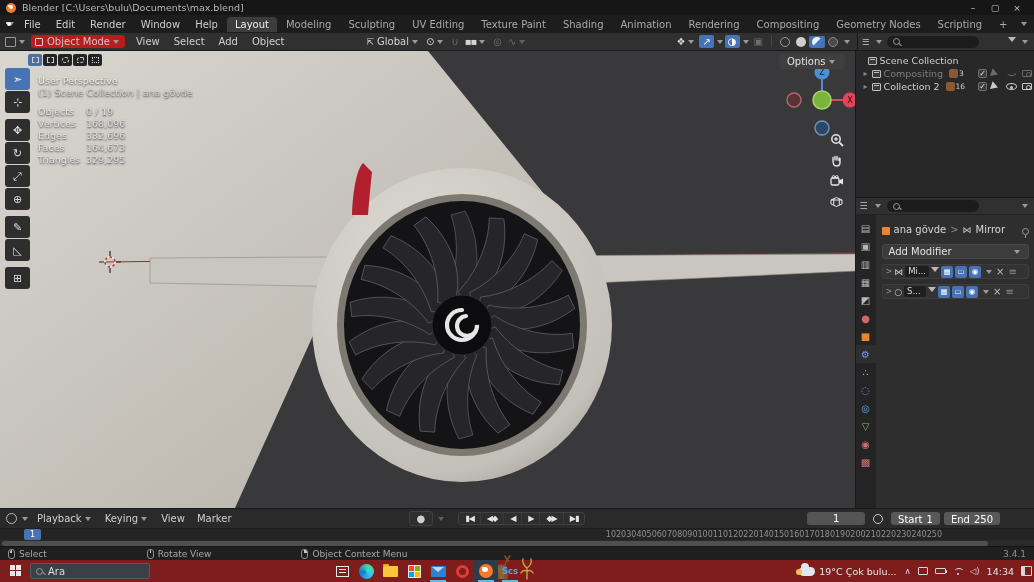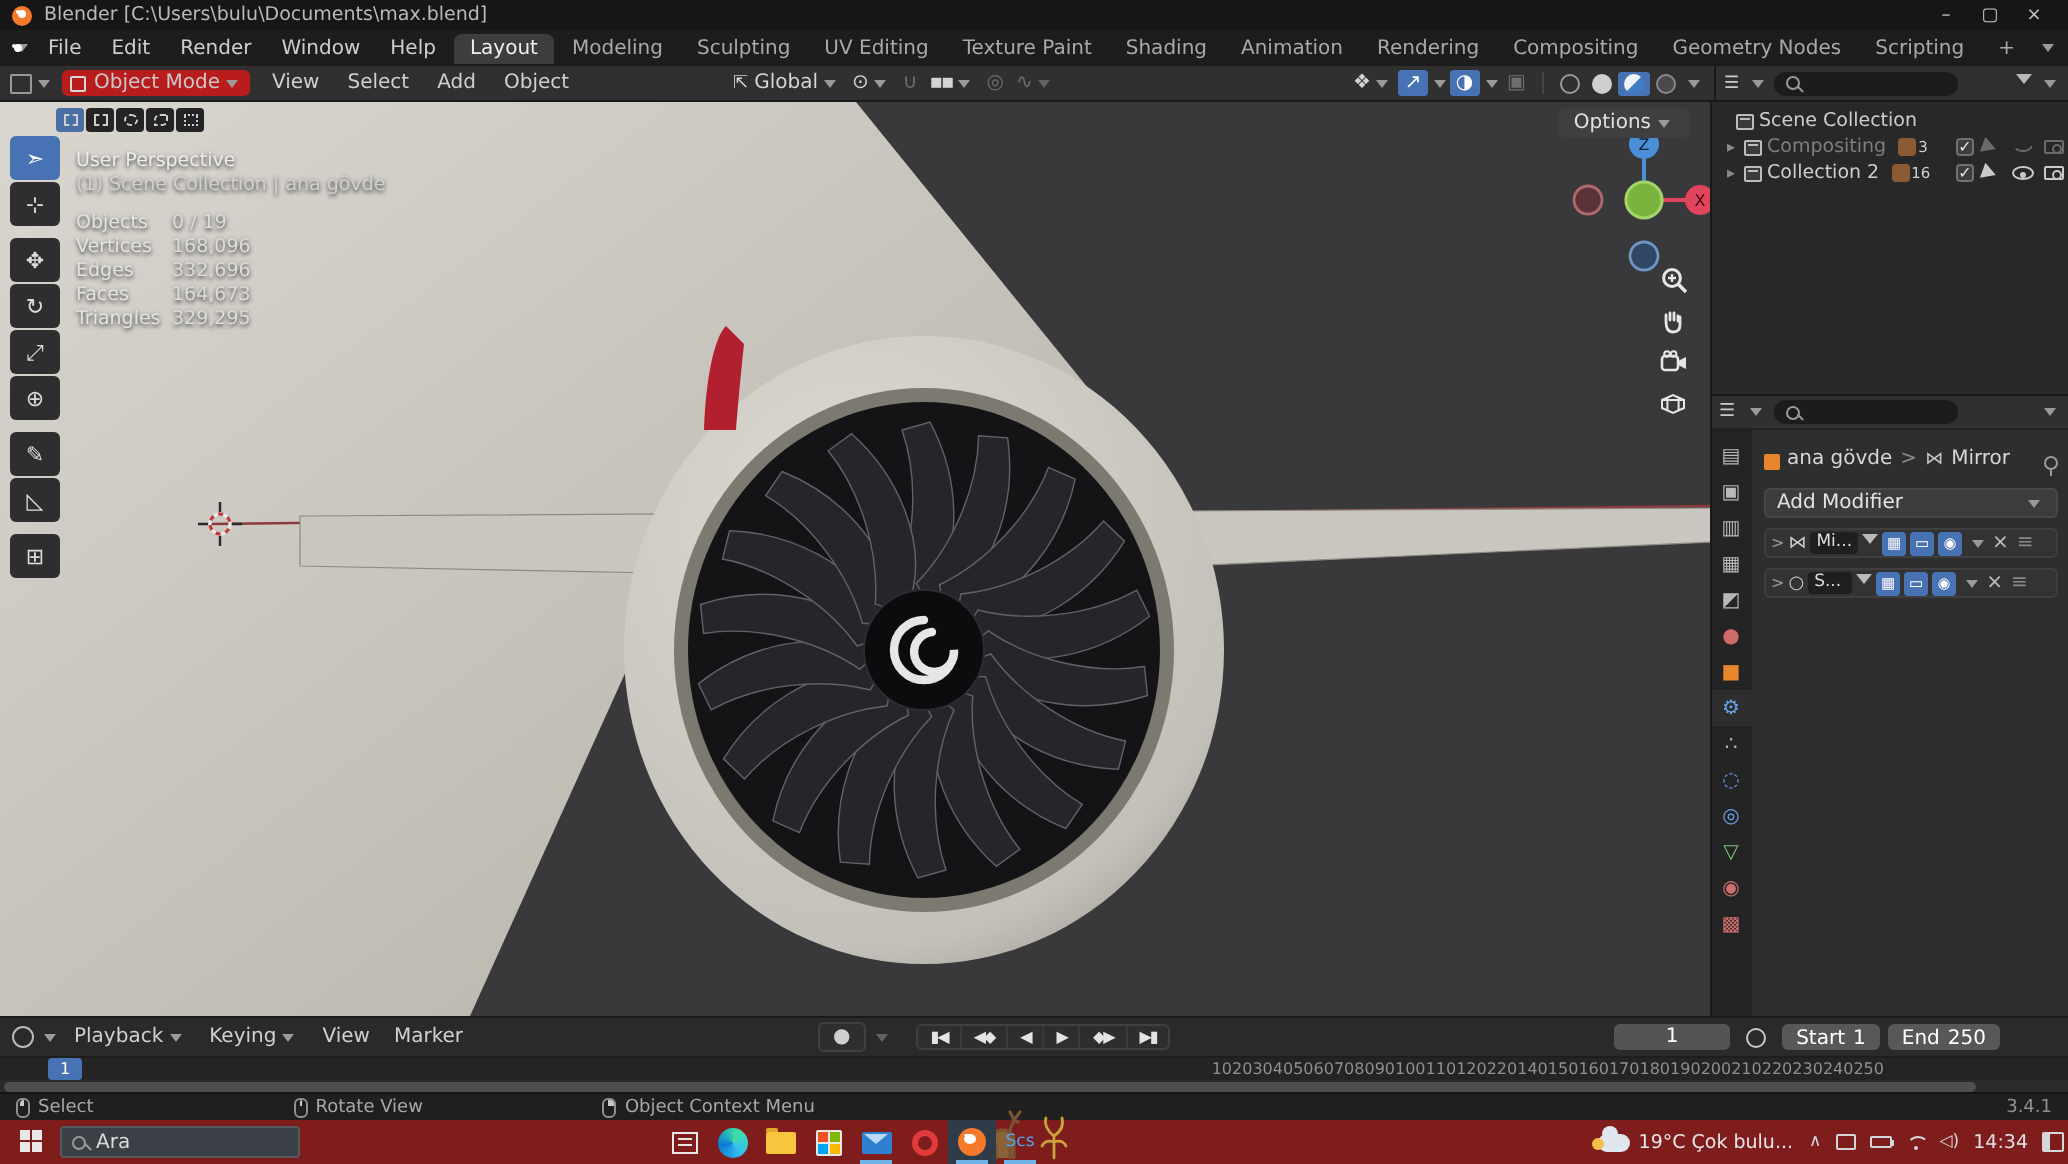--- a/index.html
+++ b/index.html
@@ -131,21 +131,21 @@
   .taskview::after{content:"";position:absolute;left:2px;top:2px;right:2px;height:1px;background:#e8e8e8;box-shadow:0 3px 0 #e8e8e8}
   .edge-ic{width:15px;height:15px;border-radius:50%;background:conic-gradient(from 140deg,#35c1f1,#0b7bd4,#3fe0a4,#35c1f1)}
   .folder-ic{width:15px;height:11px;background:#f8c63c;border-radius:1px;position:relative}
   .folder-ic::before{content:"";position:absolute;top:-2px;left:0;width:6px;height:2px;background:#e3a92c;border-radius:1px 1px 0 0}
   .store-ic{width:13px;height:13px;background:#e8e8e8;border-radius:1px;display:grid;grid-template-columns:5px 5px;grid-template-rows:5px 5px;gap:1px;padding:1px}
   .mail-ic{width:15px;height:11px;background:#2f80d0;border-radius:1px;position:relative}
   .mail-ic::after{content:"";position:absolute;left:1px;top:1px;width:0;height:0;border:6.5px solid transparent;border-top:5px solid #bcd9f5}
   .ring-ic{width:13px;height:13px;border:3.5px solid #e03a3a;border-radius:50%}
   .blender-ic{width:14px;height:14px;border-radius:50%;background:#f5792a;position:relative}
   .blender-ic::after{content:"";position:absolute;left:3px;top:3px;width:6px;height:5px;border-radius:50%;background:#fff;box-shadow:-2px -2px 0 -2px #fff}
-  .scs-ic{color:#4fa3f0;font-weight:normal;font-size:8.5px}
+  .scs-ic{color:#4fa3f0;font-weight:bold;font-size:8.5px}
   .cloud-ic{width:16px;height:9px;background:#dfe6ee;border-radius:6px;position:relative;margin-right:4px}
   .cloud-ic::before{content:"";position:absolute;left:2px;top:-4px;width:8px;height:8px;border-radius:50%;background:#dfe6ee}
   .cloud-ic::after{content:"";position:absolute;left:-3px;bottom:1px;width:6px;height:6px;border-radius:50%;background:#f2c14a}
   .tray{display:flex;align-items:center;gap:7px;margin-left:8px;color:#dfe3e8}
   .tray .g{font-size:8.5px;color:#d4d8dd}
   .batt{width:11px;height:6px;border:1px solid #d4d8dd;border-radius:1px;position:relative}
   .batt::after{content:"";position:absolute;right:-2.5px;top:1px;width:1.5px;height:2.5px;background:#d4d8dd}
   .scrn{width:10px;height:8px;border:1px solid #d4d8dd;border-radius:1px}
   .wifi{width:10px;height:7px;position:relative;overflow:hidden}
   .wifi::before{content:"";position:absolute;left:0;top:0;width:10px;height:10px;border:1.3px solid #d4d8dd;border-radius:50%;clip-path:polygon(50% 50%,0 0,100% 0)}

